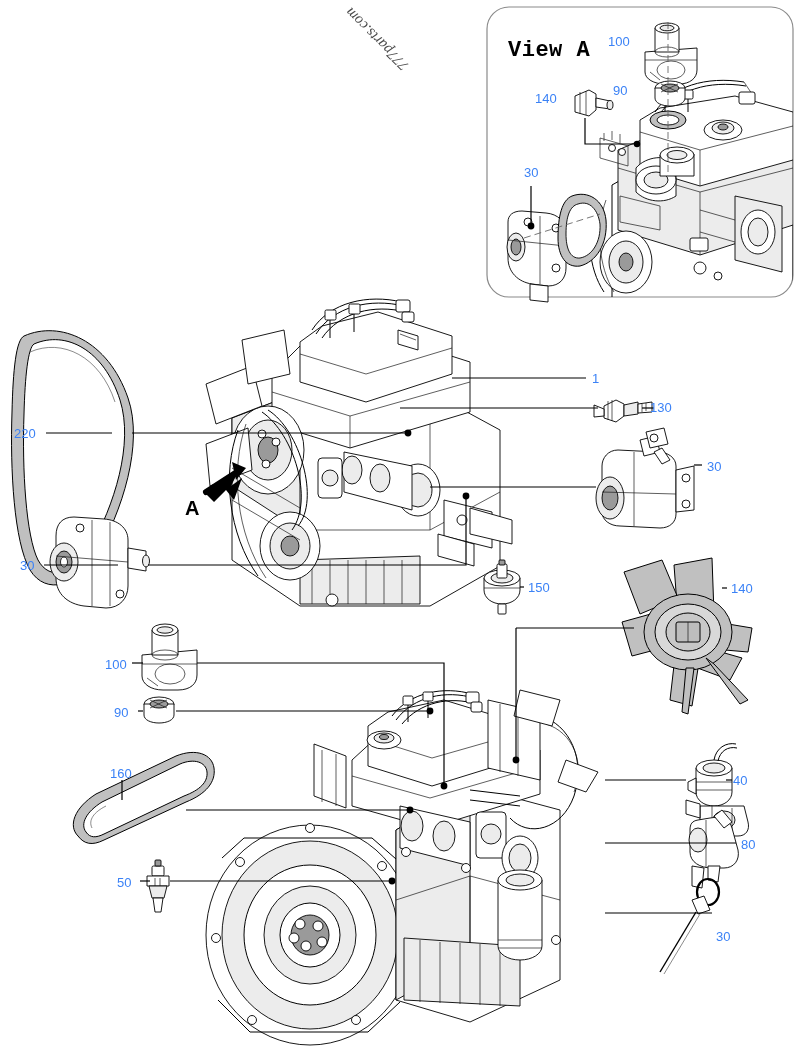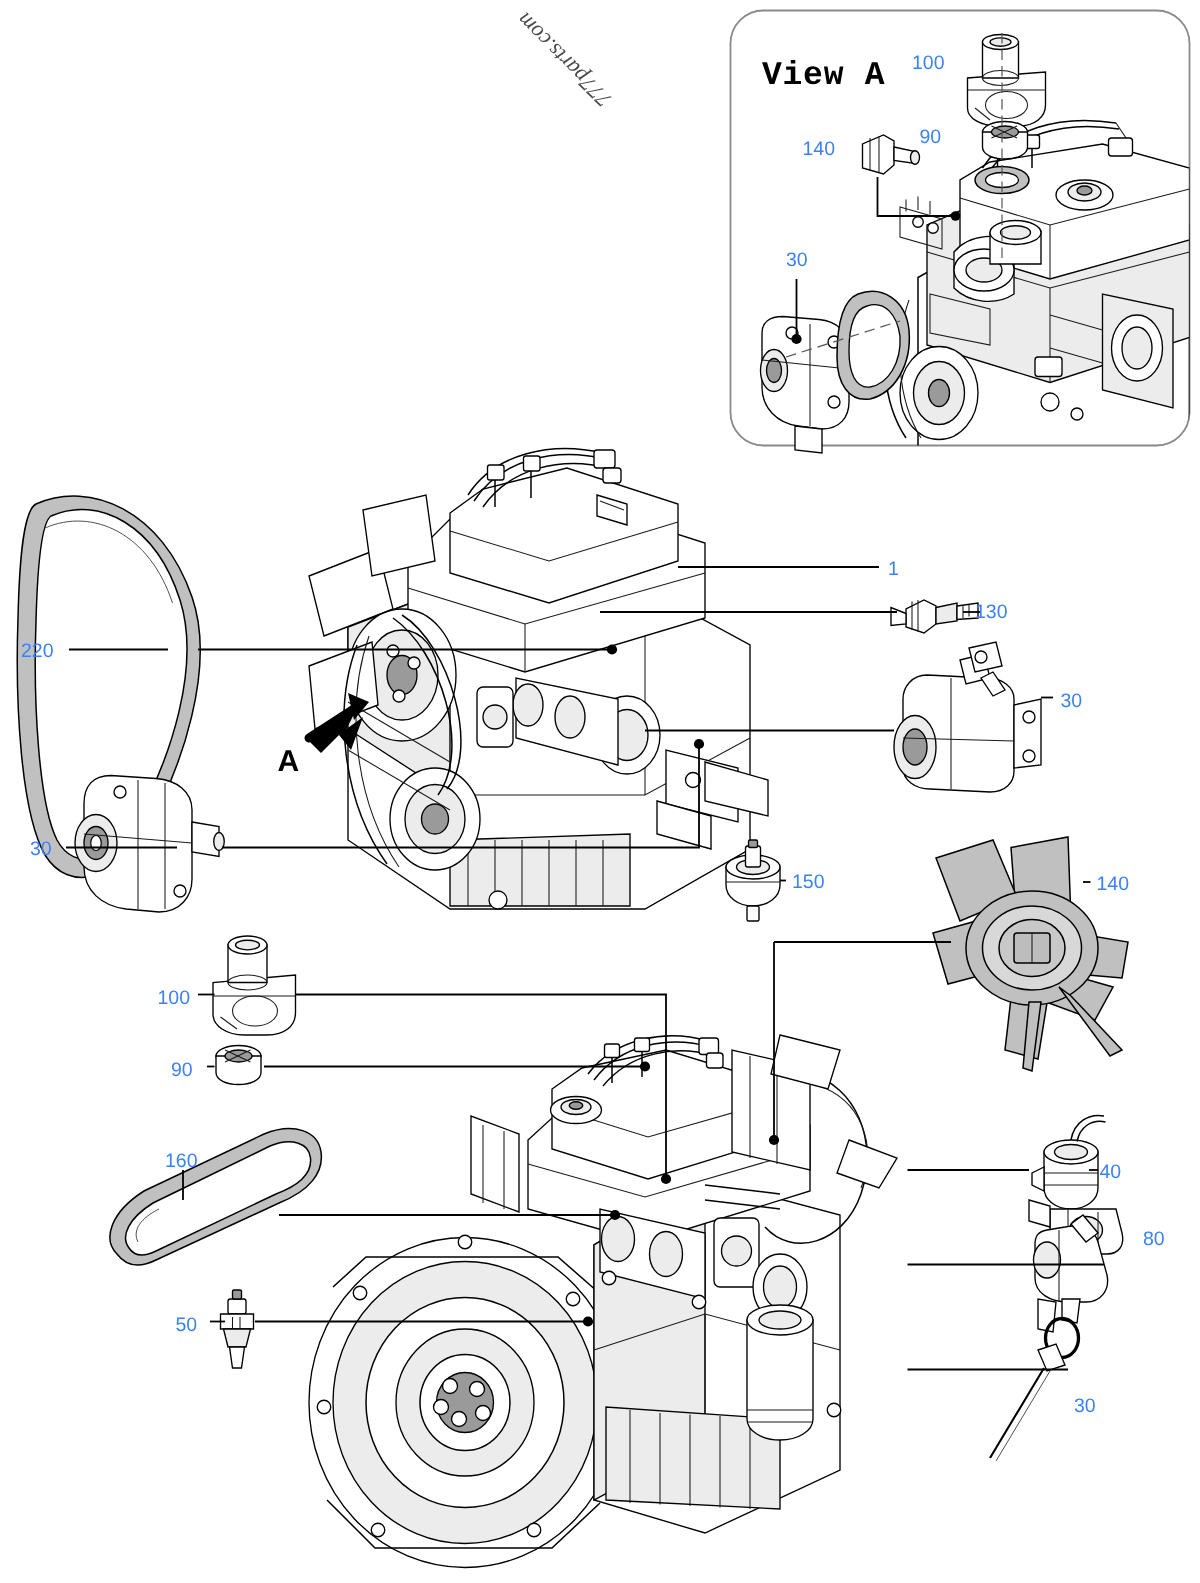--- a/index.html
+++ b/index.html
@@ -538,20 +538,20 @@
   <div class="callout-label" style="left:592px;top:371px;">1</div>
   <div class="callout-label" style="left:650px;top:400px;">130</div>
   <div class="callout-label" style="left:707px;top:459px;">30</div>
   <div class="callout-label" style="left:528px;top:580px;">150</div>
   <div class="callout-label" style="left:731px;top:581px;">140</div>
   <div class="callout-label" style="left:105px;top:657px;">100</div>
   <div class="callout-label" style="left:114px;top:705px;">90</div>
   <div class="callout-label" style="left:110px;top:766px;">160</div>
   <div class="callout-label" style="left:117px;top:875px;">50</div>
   <div class="callout-label" style="left:733px;top:773px;">40</div>
-  <div class="callout-label" style="left:741px;top:818px;margin-left:21px;">80</div>
+  <div class="callout-label" style="left:741px;top:837px;">80</div>
   <div class="callout-label" style="left:716px;top:929px;text-align:center;">30</div>
 
   <div class="section-marker" style="left:185px;top:497px;">A</div>
 
   <div class="watermark" style="left:400px;top:74px;">777parts.com</div>
 
 </div>
 
 </body></html>

